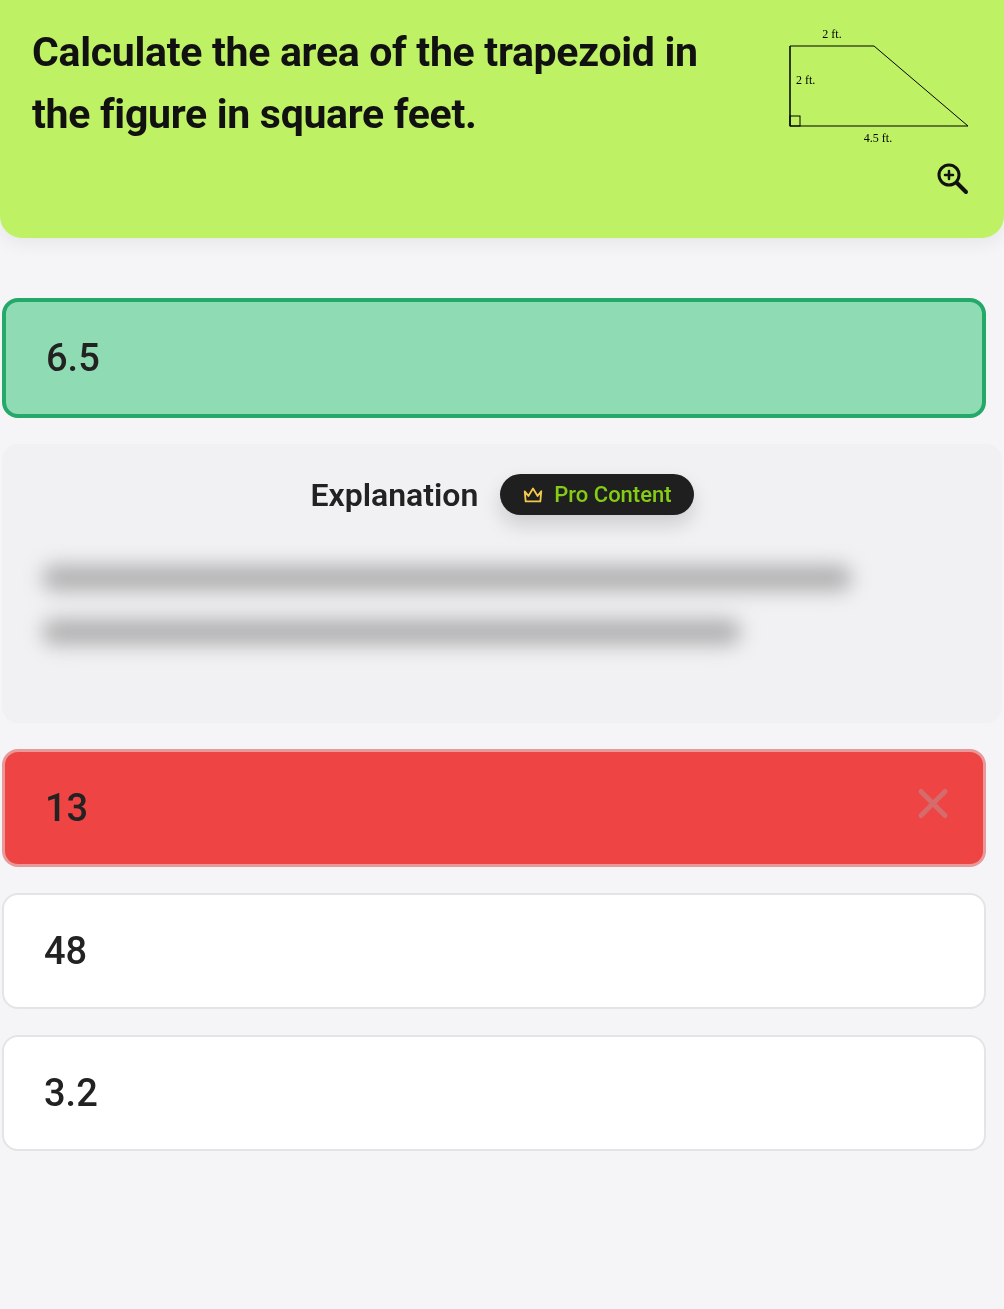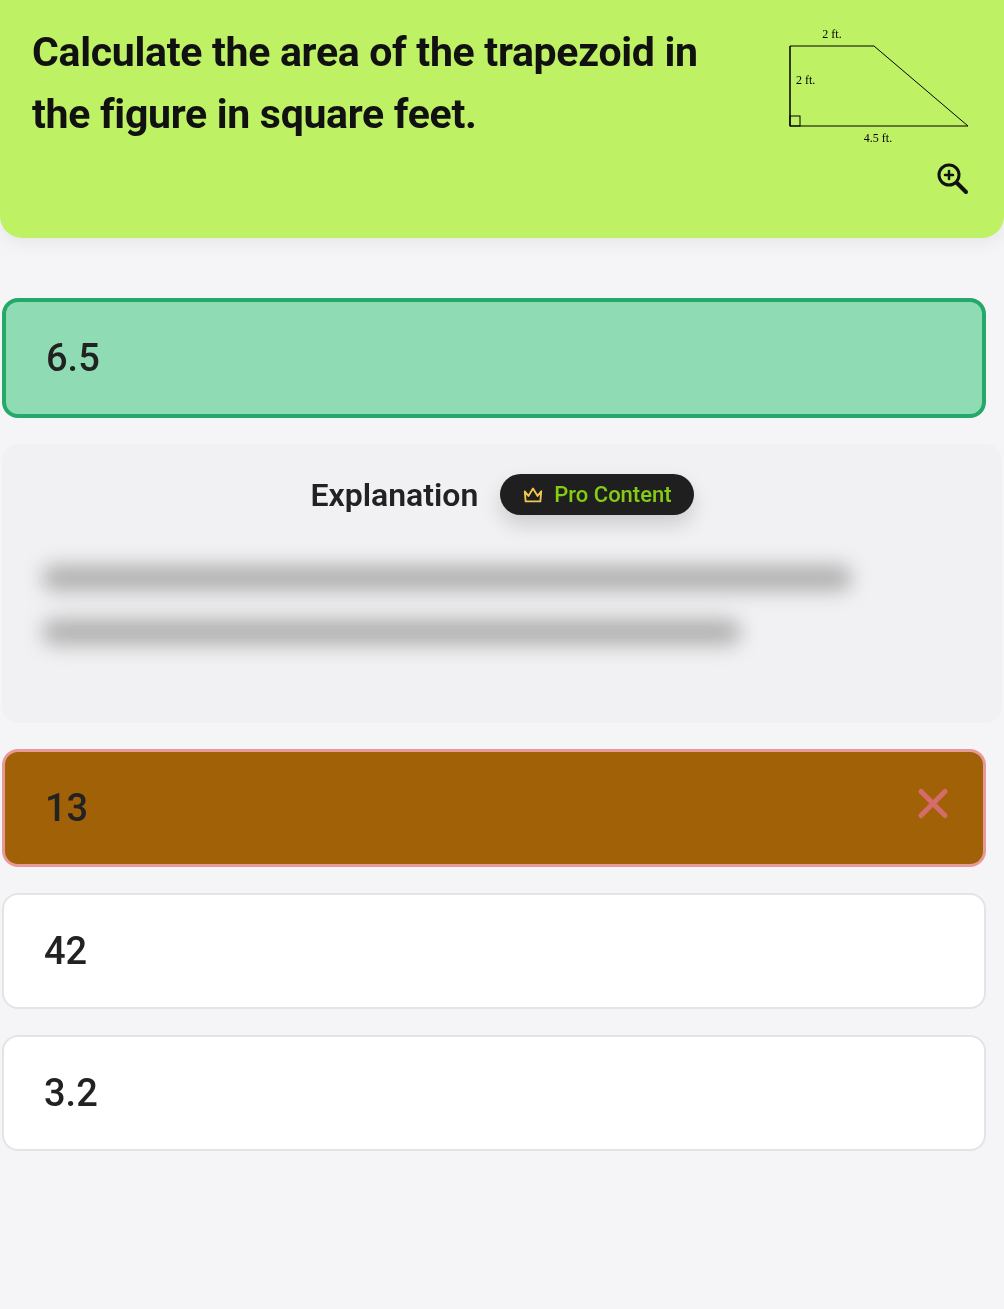--- a/index.html
+++ b/index.html
@@ -62,21 +62,21 @@
     border-radius: 16px;
     border: 2px solid #e4e4e8;
     background: #fff;
     position: relative;
   }
   .answer.correct {
     background: #8fdbb3;
     border: 4px solid #25a96a;
   }
   .answer.wrong {
-    background: #a16207;
+    background: #ef4444;
     border: 3px solid #e89a9a;
   }
   .answer.wrong .x-icon {
     position: absolute;
     right: 32px;
     top: 50%;
     transform: translateY(-50%);
   }
   .explanation-card {
     margin: 0 2px 26px 2px;
@@ -170,18 +170,18 @@
   <span>13</span>
   <span class="x-icon">
     <svg width="36" height="36" viewBox="0 0 36 36">
       <line x1="6" y1="6" x2="30" y2="30" stroke="#d66b6b" stroke-width="5" stroke-linecap="round"></line>
       <line x1="30" y1="6" x2="6" y2="30" stroke="#d66b6b" stroke-width="5" stroke-linecap="round"></line>
     </svg>
   </span>
 </div>
 
 <div class="answer">
-  <span>42</span>
+  <span>48</span>
 </div>
 
 <div class="answer">
   <span>3.2</span>
 </div>
 
 </body></html>

